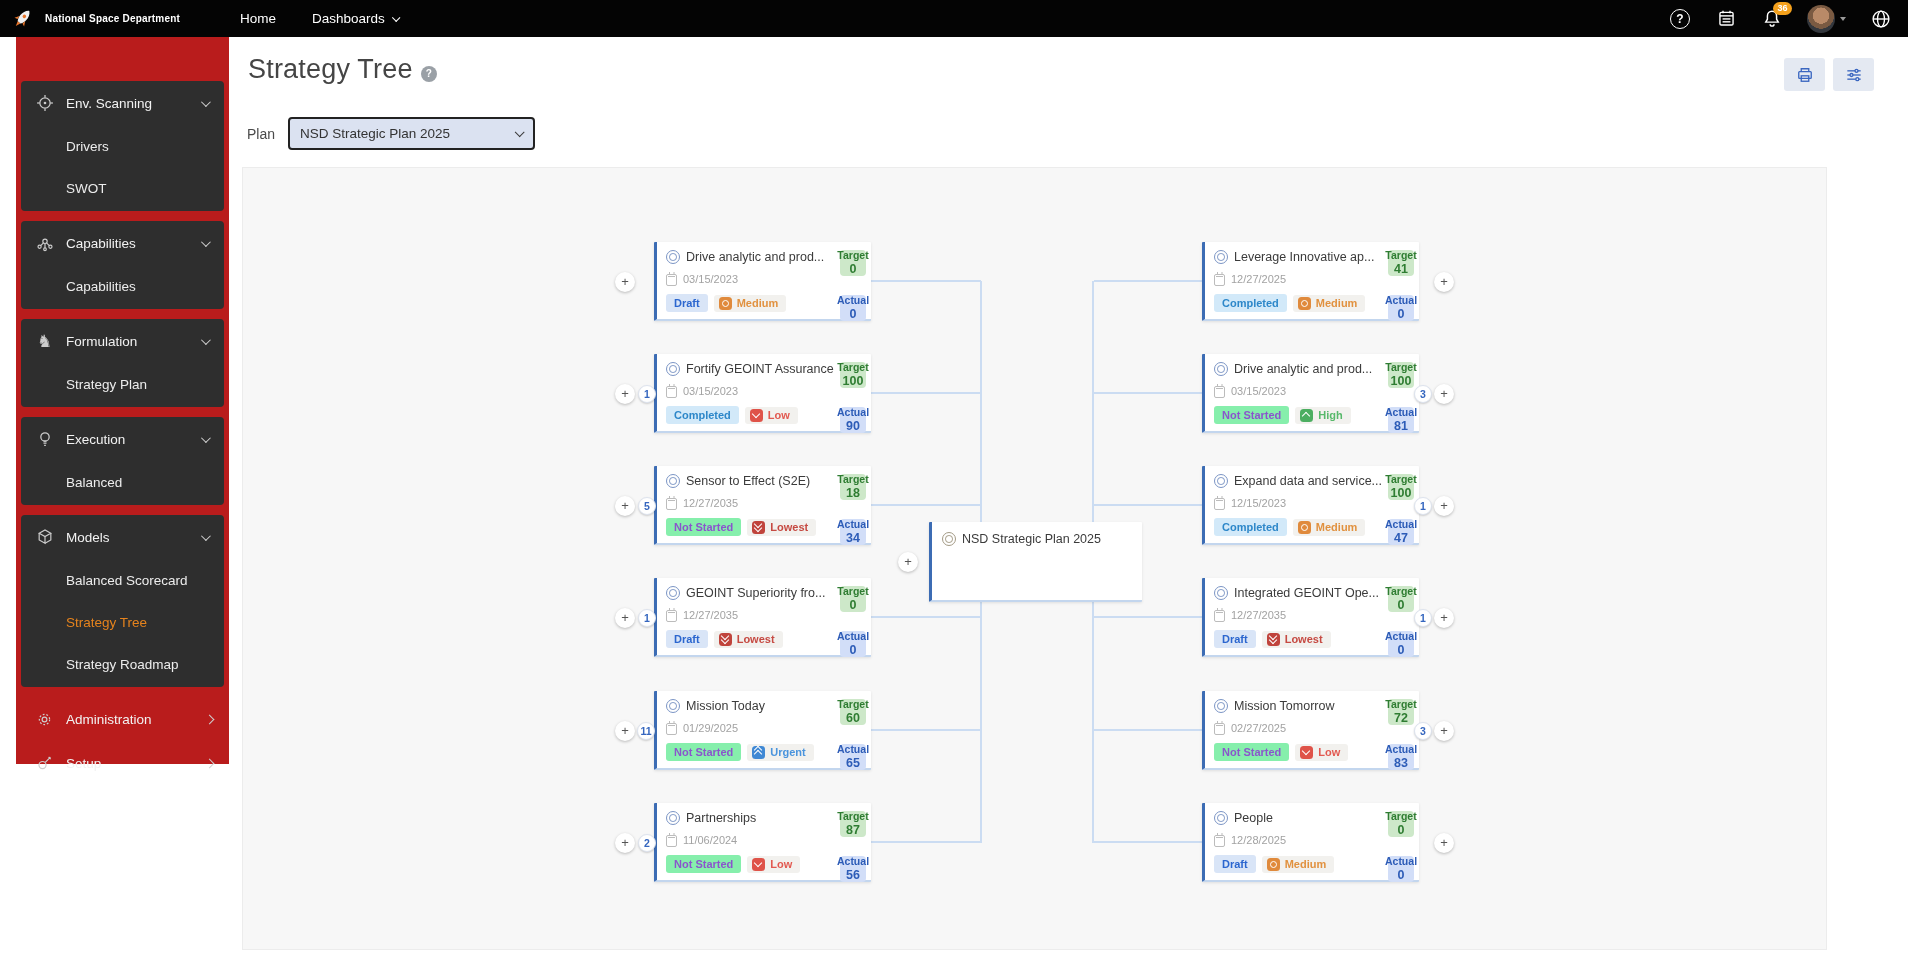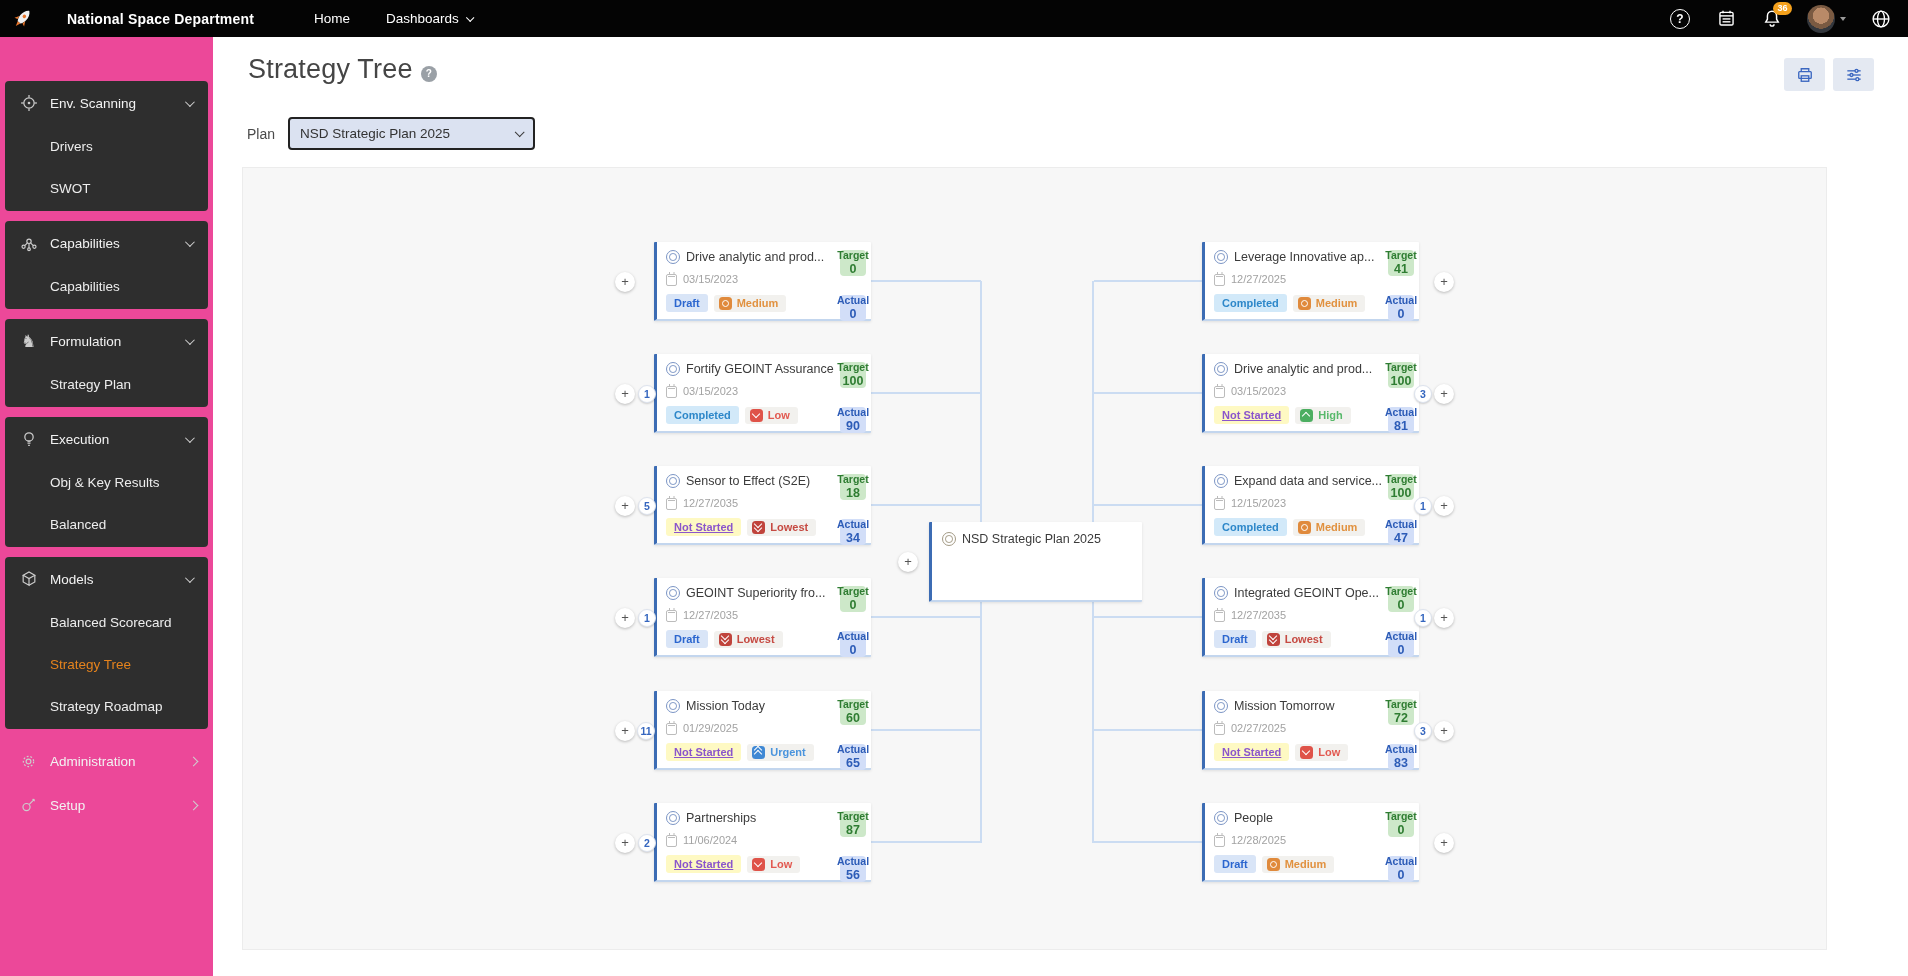--- a/index.html
+++ b/index.html
@@ -3,21 +3,21 @@
 <meta charset="utf-8">
 <style>
   * { margin:0; padding:0; box-sizing:border-box; }
   html,body { width:1908px; height:976px; overflow:hidden; background:#fff;
     font-family:"Liberation Sans", sans-serif; }
 
   
   .topbar { position:absolute; left:0; top:0; width:1908px; height:37px; background:#040404;
     display:flex; align-items:center; color:#fff; z-index:20; }
   .brand { display:flex; align-items:center; gap:10px; padding-left:10px; }
-  .brand-name { font-size:14px; font-weight:700; letter-spacing:.2px;margin-left:22px; }
+  .brand-name { font-size:10px; font-weight:700; letter-spacing:.2px; }
   .topnav { display:flex; align-items:center; gap:36px; margin-left:60px; font-size:13.5px; }
   .topnav .navlink { display:flex; align-items:center; gap:7px; cursor:pointer; }
   .top-right { margin-left:auto; display:flex; align-items:center; gap:24px; padding-right:16px; }
   .tb-ic { width:22px; height:22px; display:flex; align-items:center; justify-content:center; position:relative; cursor:pointer; }
   .help-circ { width:20px; height:20px; border:1.6px solid #fff; border-radius:50%;
     display:flex; align-items:center; justify-content:center; font-size:12px; font-weight:700; }
   .bell-badge { position:absolute; top:-6px; right:-9px; background:#f5a11c; color:#fff;
     font-size:9px; font-weight:700; border-radius:8px; padding:1.5px 4.5px; }
   .avatar-wrap { display:flex; align-items:center; gap:5px; cursor:pointer; }
   .avatar { width:28px; height:28px; border-radius:50%;
@@ -25,21 +25,21 @@
   .caret-sm { width:0; height:0; border-left:3.5px solid transparent; border-right:3.5px solid transparent; border-top:4.5px solid #9a9a9a; }
 
   
   .chev { display:inline-block; width:7px; height:7px; border-right:1.8px solid #cfcfcf; border-bottom:1.8px solid #cfcfcf; }
   .chev.down { transform:rotate(45deg) translateY(-2px); }
   .chev.right { transform:rotate(-45deg); }
   .chev.white { border-color:#fff; width:5.5px; height:5.5px; }
   .chev.dark  { border-color:#3a3a3a; width:6.5px; height:6.5px; }
 
   
-  .sidebar { position:absolute; left:0; top:37px; width:213px; height:939px; background:#ec4899; z-index:15; }
+  .sidebar { position:absolute; left:16px; top:37px; width:213px; height:727px; background:#b91c1c; z-index:15; }
   .sb-stack { padding-top:44px; }
   .sb-group { background:#2e2e2e; border-radius:4px; margin:0 5px 10px 5px; padding-bottom:2px; }
   .sb-header { height:44px; display:flex; align-items:center; padding:0 16px 0 13px; cursor:pointer; }
   .sb-icon { width:21px; height:21px; margin-right:11px; display:flex; align-items:center; justify-content:center; color:#cdcdcd; font-size:17px; line-height:1; }
   .sb-glabel { flex:1; color:#f2f2f2; font-size:13.5px; }
   .sb-item { height:42px; display:flex; align-items:center; padding-left:45px; color:#ededed; font-size:13.5px; cursor:pointer; }
   .sb-item.active { color:#e5831d; }
   .sb-foot { height:44px; display:flex; align-items:center; padding:0 16px 0 18px; cursor:pointer; }
   .sb-foot .sb-glabel { color:#f2f2f2; }
 
@@ -66,21 +66,21 @@
     border-left:3px solid #3c6cb4; border-bottom:2px solid #c3d6ee; border-radius:1px;
     box-shadow:0 1px 3px rgba(0,0,0,.10); display:flex; padding:8px 5px 7px 9px; z-index:2; cursor:pointer; }
   .node-card.root { width:213px; height:80px; z-index:3; display:block; padding:10px 10px; }
   .nc-main { flex:1; min-width:0; display:flex; flex-direction:column; justify-content:space-between; }
   .nc-row { display:flex; align-items:center; gap:6px; min-width:0; }
   .nc-title { font-size:12.5px; color:#3b3b3b; white-space:nowrap; overflow:hidden; }
   .nc-date { font-size:11px; color:#a2a2a2; }
   .status { font-size:11px; font-weight:700; padding:3px 8px; border-radius:3px; white-space:nowrap; }
   .st-draft { background:#d9e5f7; color:#2b66cf; }
   .st-completed { background:#d2e9f9; color:#2d87c9; }
-  .st-notstarted { background:#fef9c3; color:#8a55cc;text-decoration:underline; }
+  .st-notstarted { background:#86efac; color:#8a55cc; }
   .prio { display:flex; align-items:center; gap:5px; background:#f2f1ee; border-radius:3px; padding:2px 8px 2px 5px; }
   .ptext { font-size:11px; font-weight:700; }
   .p-medium{color:#e1913f} .p-low{color:#e25950} .p-lowest{color:#c64a42} .p-high{color:#58b96b} .p-urgent{color:#4a94dd}
 
   .pic { width:13px; height:13px; border-radius:3.5px; position:relative; flex:none; }
   .pic-medium { background:#e08a3c; }
   .pic-medium::after { content:""; position:absolute; inset:3px; border:1.7px solid #fff; border-radius:50%; }
   .pic-low { background:#df5349; }
   .pic-low::after { content:""; position:absolute; left:3px; top:2.5px; width:5px; height:5px;
     border-right:1.7px solid #fff; border-bottom:1.7px solid #fff; transform:rotate(45deg); }
@@ -235,21 +235,20 @@
       <div class="sb-header">
         <span class="sb-icon">
           <svg viewBox="0 0 24 24" width="20" height="20" fill="none" stroke="#cdcdcd" stroke-width="1.5">
             <circle cx="12" cy="9.5" r="5"></circle>
               <path d="M10.2 14.5h3.6M10.2 17h3.6M11 19.5h2"></path>
           </svg>
         </span>
         <span class="sb-glabel">Execution</span>
         <span class="chev down"></span>
       </div>
-      <div class="sb-item">Obj &amp; Key Results</div>
       <div class="sb-item">Balanced</div>
     </div>
 
     <div class="sb-group">
       <div class="sb-header">
         <span class="sb-icon">
           <svg viewBox="0 0 24 24" width="20" height="20" fill="none" stroke="#cdcdcd" stroke-width="1.4">
             <path d="M5 7.5l7-4 7 4-7 4-7-4z"></path>
               <path d="M5 7.5v8l7 4v-8"></path>
               <path d="M19 7.5v8l-7 4"></path>

